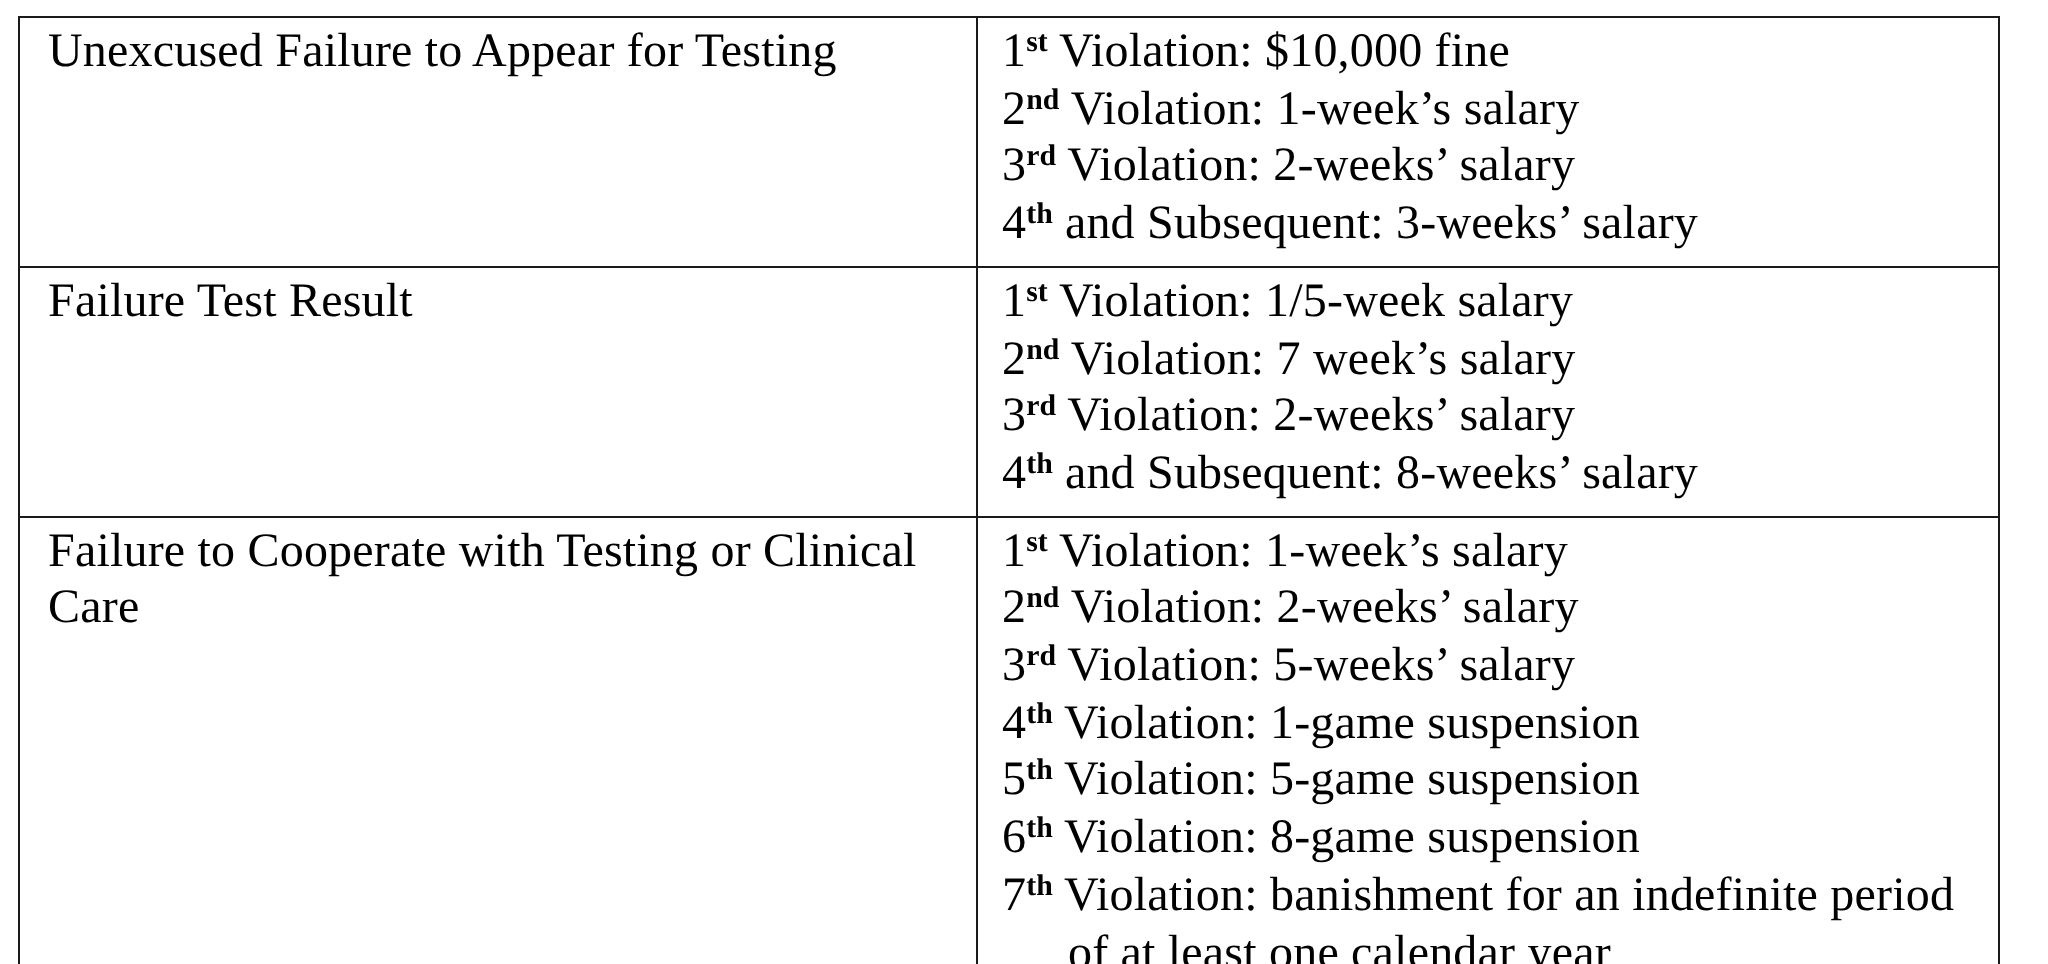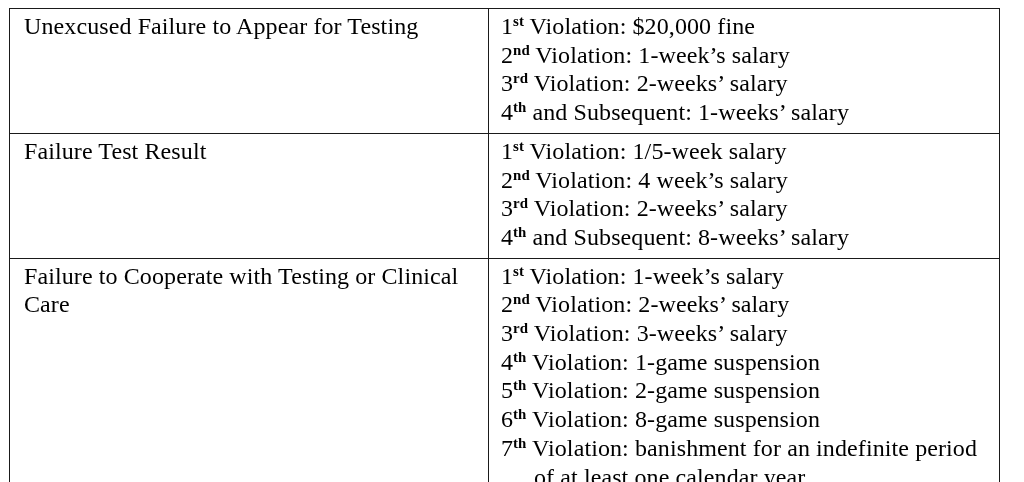--- a/index.html
+++ b/index.html
@@ -93,57 +93,57 @@
     <tbody>
 
       <tr class="row-1">
         <td>
           <div class="cell-inner">
             <span class="offense-text">Unexcused Failure to Appear for Testing</span>
           </div>
         </td>
         <td>
           <div class="cell-inner penalties">
-            <span class="pen-line"><span>1</span><sup class="ord">st</sup><span> Violation: $20,000 fine</span></span>
+            <span class="pen-line"><span>1</span><sup class="ord">st</sup><span> Violation: $10,000 fine</span></span>
             <span class="pen-line"><span>2</span><sup class="ord">nd</sup><span> Violation: 1-week’s salary</span></span>
             <span class="pen-line"><span>3</span><sup class="ord">rd</sup><span> Violation: 2-weeks’ salary</span></span>
-            <span class="pen-line"><span>4</span><sup class="ord">th</sup><span> and Subsequent: 1-weeks’ salary</span></span>
+            <span class="pen-line"><span>4</span><sup class="ord">th</sup><span> and Subsequent: 3-weeks’ salary</span></span>
           </div>
         </td>
       </tr>
 
       <tr class="row-2">
         <td>
           <div class="cell-inner">
             <span class="offense-text">Failure Test Result</span>
           </div>
         </td>
         <td>
           <div class="cell-inner penalties">
             <span class="pen-line"><span>1</span><sup class="ord">st</sup><span> Violation: 1/5-week salary</span></span>
-            <span class="pen-line"><span>2</span><sup class="ord">nd</sup><span> Violation: 4 week’s salary</span></span>
+            <span class="pen-line"><span>2</span><sup class="ord">nd</sup><span> Violation: 7 week’s salary</span></span>
             <span class="pen-line"><span>3</span><sup class="ord">rd</sup><span> Violation: 2-weeks’ salary</span></span>
             <span class="pen-line"><span>4</span><sup class="ord">th</sup><span> and Subsequent: 8-weeks’ salary</span></span>
           </div>
         </td>
       </tr>
 
       <tr class="row-3">
         <td>
           <div class="cell-inner">
             <span class="offense-text">Failure to Cooperate with Testing or Clinical Care</span>
           </div>
         </td>
         <td>
           <div class="cell-inner penalties">
             <span class="pen-line"><span>1</span><sup class="ord">st</sup><span> Violation: 1-week’s salary</span></span>
             <span class="pen-line"><span>2</span><sup class="ord">nd</sup><span> Violation: 2-weeks’ salary</span></span>
-            <span class="pen-line"><span>3</span><sup class="ord">rd</sup><span> Violation: 3-weeks’ salary</span></span>
+            <span class="pen-line"><span>3</span><sup class="ord">rd</sup><span> Violation: 5-weeks’ salary</span></span>
             <span class="pen-line"><span>4</span><sup class="ord">th</sup><span> Violation: 1-game suspension</span></span>
-            <span class="pen-line"><span>5</span><sup class="ord">th</sup><span> Violation: 2-game suspension</span></span>
+            <span class="pen-line"><span>5</span><sup class="ord">th</sup><span> Violation: 5-game suspension</span></span>
             <span class="pen-line"><span>6</span><sup class="ord">th</sup><span> Violation: 8-game suspension</span></span>
             <span class="pen-line"><span>7</span><sup class="ord">th</sup><span> Violation: banishment for an indefinite period</span></span>
             <span class="pen-line wrap-cont"><span>of at least one calendar year</span></span>
           </div>
         </td>
       </tr>
 
     </tbody>
   </table>
 

